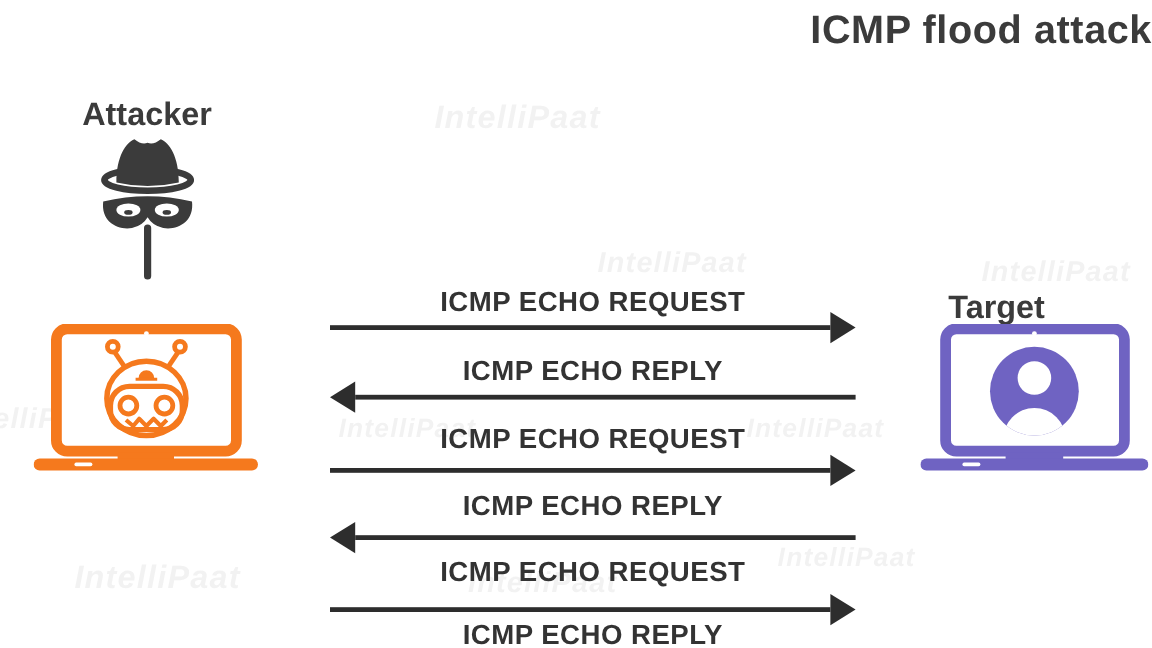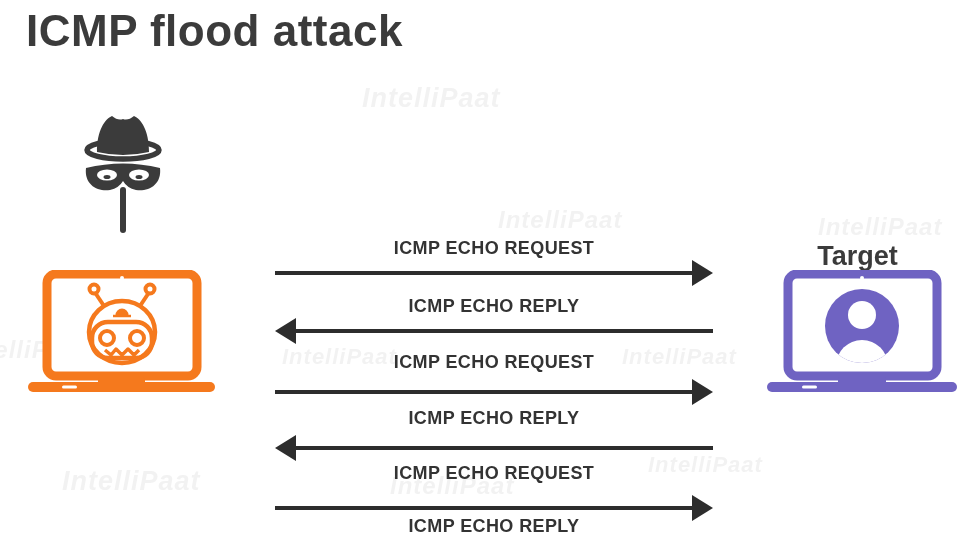--- a/index.html
+++ b/index.html
@@ -2,37 +2,37 @@
 <html style="--dark: #3b3b3b; --arrow: #2d2d2d; --orange: #f5791d; --purple: #6f63c2;"><head>
 <meta charset="utf-8">
 <style>
   html,body{margin:0;padding:0;background:#fff;}
   .canvas{
     position:relative;width:960px;height:540px;overflow:hidden;background:#fff;
     font-family:"Liberation Sans","DejaVu Sans",sans-serif;
   }
   .title{
     position:absolute;left:26px;top:6px;width:934px;margin:0;
-    text-align:left;font-size:44px;font-weight:bold;color:var(--dark);
+    text-align:right;font-size:33px;font-weight:bold;color:var(--dark);
     letter-spacing:.5px;
   }
   .node-label{
     position:absolute;width:165px;text-align:center;
     font-size:27px;font-weight:bold;color:var(--dark);
   }
   .lbl-attacker{left:40px;top:80px;}
   .lbl-bot{left:40px;top:241px;}
-  .lbl-target{left:775px;top:241px;}
+  .lbl-target{left:748px;top:241px;}
   .icon{position:absolute;}
   .spy{left:72px;top:110px;}
   .bot-laptop{left:28px;top:270px;}
   .target-laptop{left:767px;top:270px;}
   .msg-label{
     position:absolute;left:275px;width:438px;text-align:center;
-    font-size:18px;font-weight:bold;color:#333;letter-spacing:.4px;white-space:nowrap;
+    font-size:23px;font-weight:bold;color:#333;letter-spacing:.4px;white-space:nowrap;
   }
   .msg-arrow{
     position:absolute;left:275px;width:438px;height:26px;
     display:flex;align-items:center;
   }
   .msg-arrow .line{flex:1;height:4px;background:var(--arrow);}
   .msg-arrow .head{width:0;height:0;}
   .msg-arrow .head.right{border-left:21px solid var(--arrow);border-top:13px solid transparent;border-bottom:13px solid transparent;}
   .msg-arrow .head.left{border-right:21px solid var(--arrow);border-top:13px solid transparent;border-bottom:13px solid transparent;}
   .watermark{
@@ -52,20 +52,21 @@
       <div class="watermark" style="left: -38px; top: 336px; font-size: 24px;">IntelliPaat</div>
       <div class="watermark" style="left: 282px; top: 344px; font-size: 22px;">IntelliPaat</div>
       <div class="watermark" style="left: 622px; top: 344px; font-size: 22px;">IntelliPaat</div>
       <div class="watermark" style="left: 62px; top: 466px; font-size: 27px;">IntelliPaat</div>
       <div class="watermark" style="left: 390px; top: 472px; font-size: 24px;">IntelliPaat</div>
       <div class="watermark" style="left: 648px; top: 452px; font-size: 22px;">IntelliPaat</div>
     </div>
 
   <h1 class="title">ICMP flood attack</h1>
 
+  <div class="node-label lbl-attacker">Attacker</div>
   <svg class="icon spy" width="100" height="125" viewBox="0 0 100 125">
     <ellipse cx="51" cy="40" rx="36" ry="9" fill="none" stroke="var(--dark)" stroke-width="5.5"></ellipse>
     <path d="M25,42 C25,20 33,9 40,6 Q46,11 51,9 Q56,11 62,6 C69,9 77,20 77,42 Q51,48 25,42 Z" fill="var(--dark)"></path>
     <path d="M14,58 Q51,49 88,58 C90,75 76,82 64,80 Q55,78 51,71 Q47,78 38,80 C26,82 12,75 14,58 Z" fill="var(--dark)"></path>
     <ellipse cx="35" cy="65" rx="10" ry="5.5" fill="#fff"></ellipse>
     <ellipse cx="67" cy="65" rx="10" ry="5.5" fill="#fff"></ellipse>
     <ellipse cx="35" cy="67" rx="3.5" ry="2" fill="var(--dark)"></ellipse>
     <ellipse cx="67" cy="67" rx="3.5" ry="2" fill="var(--dark)"></ellipse>
     <rect x="48" y="77" width="6" height="46" rx="3" fill="var(--dark)"></rect>
   </svg>

